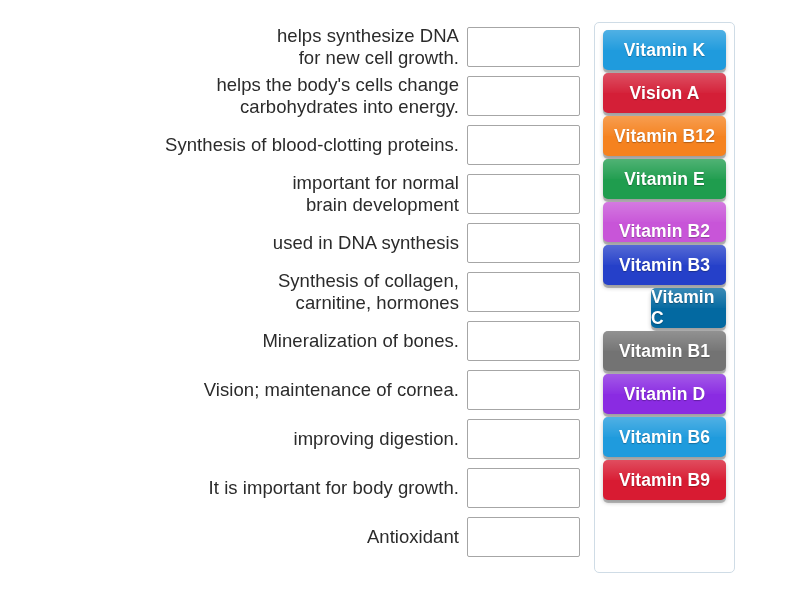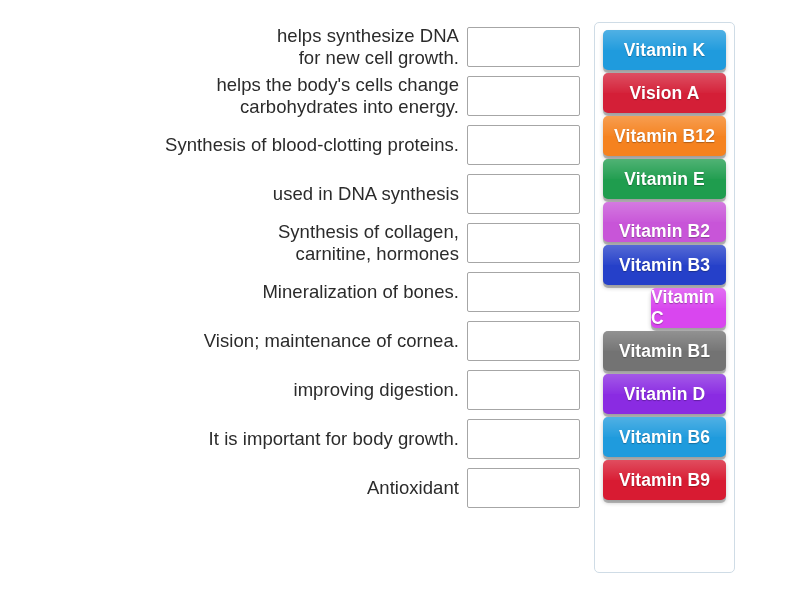--- a/index.html
+++ b/index.html
@@ -114,20 +114,25 @@
       <div class="pair-row">
         <div class="prompt">helps the body's cells change
 carbohydrates into energy.</div>
         <div class="dropzone"></div>
       </div>
       <div class="pair-row">
         <div class="prompt">Synthesis of blood-clotting proteins.</div>
         <div class="dropzone"></div>
       </div>
       <div class="pair-row">
+        <div class="prompt">important for normal
+brain development</div>
+        <div class="dropzone"></div>
+      </div>
+      <div class="pair-row">
         <div class="prompt">used in DNA synthesis</div>
         <div class="dropzone"></div>
       </div>
       <div class="pair-row">
         <div class="prompt">Synthesis of collagen,
 carnitine, hormones</div>
         <div class="dropzone"></div>
       </div>
       <div class="pair-row">
         <div class="prompt">Mineralization of bones.</div>
@@ -163,21 +168,21 @@
       </div>
       <div class="tile" style="background: rgb(31, 157, 78);">
         <span>Vitamin E</span>
       </div>
       <div class="tile" style="background: rgb(200, 85, 216); align-items: flex-end;">
         <span>Vitamin B2</span>
       </div>
       <div class="tile" style="background: rgb(37, 64, 201);">
         <span>Vitamin B3</span>
       </div>
-      <div class="tile" style="background: #d946ef; margin-left: 48px;">
+      <div class="tile" style="background: #0369a1; margin-left: 48px;">
         <span>Vitamin C</span>
       </div>
       <div class="tile" style="background: #737373;">
         <span>Vitamin B1</span>
       </div>
       <div class="tile" style="background: rgb(138, 43, 226);">
         <span>Vitamin D</span>
       </div>
       <div class="tile" style="background: rgb(31, 155, 221);">
         <span>Vitamin B6</span>

